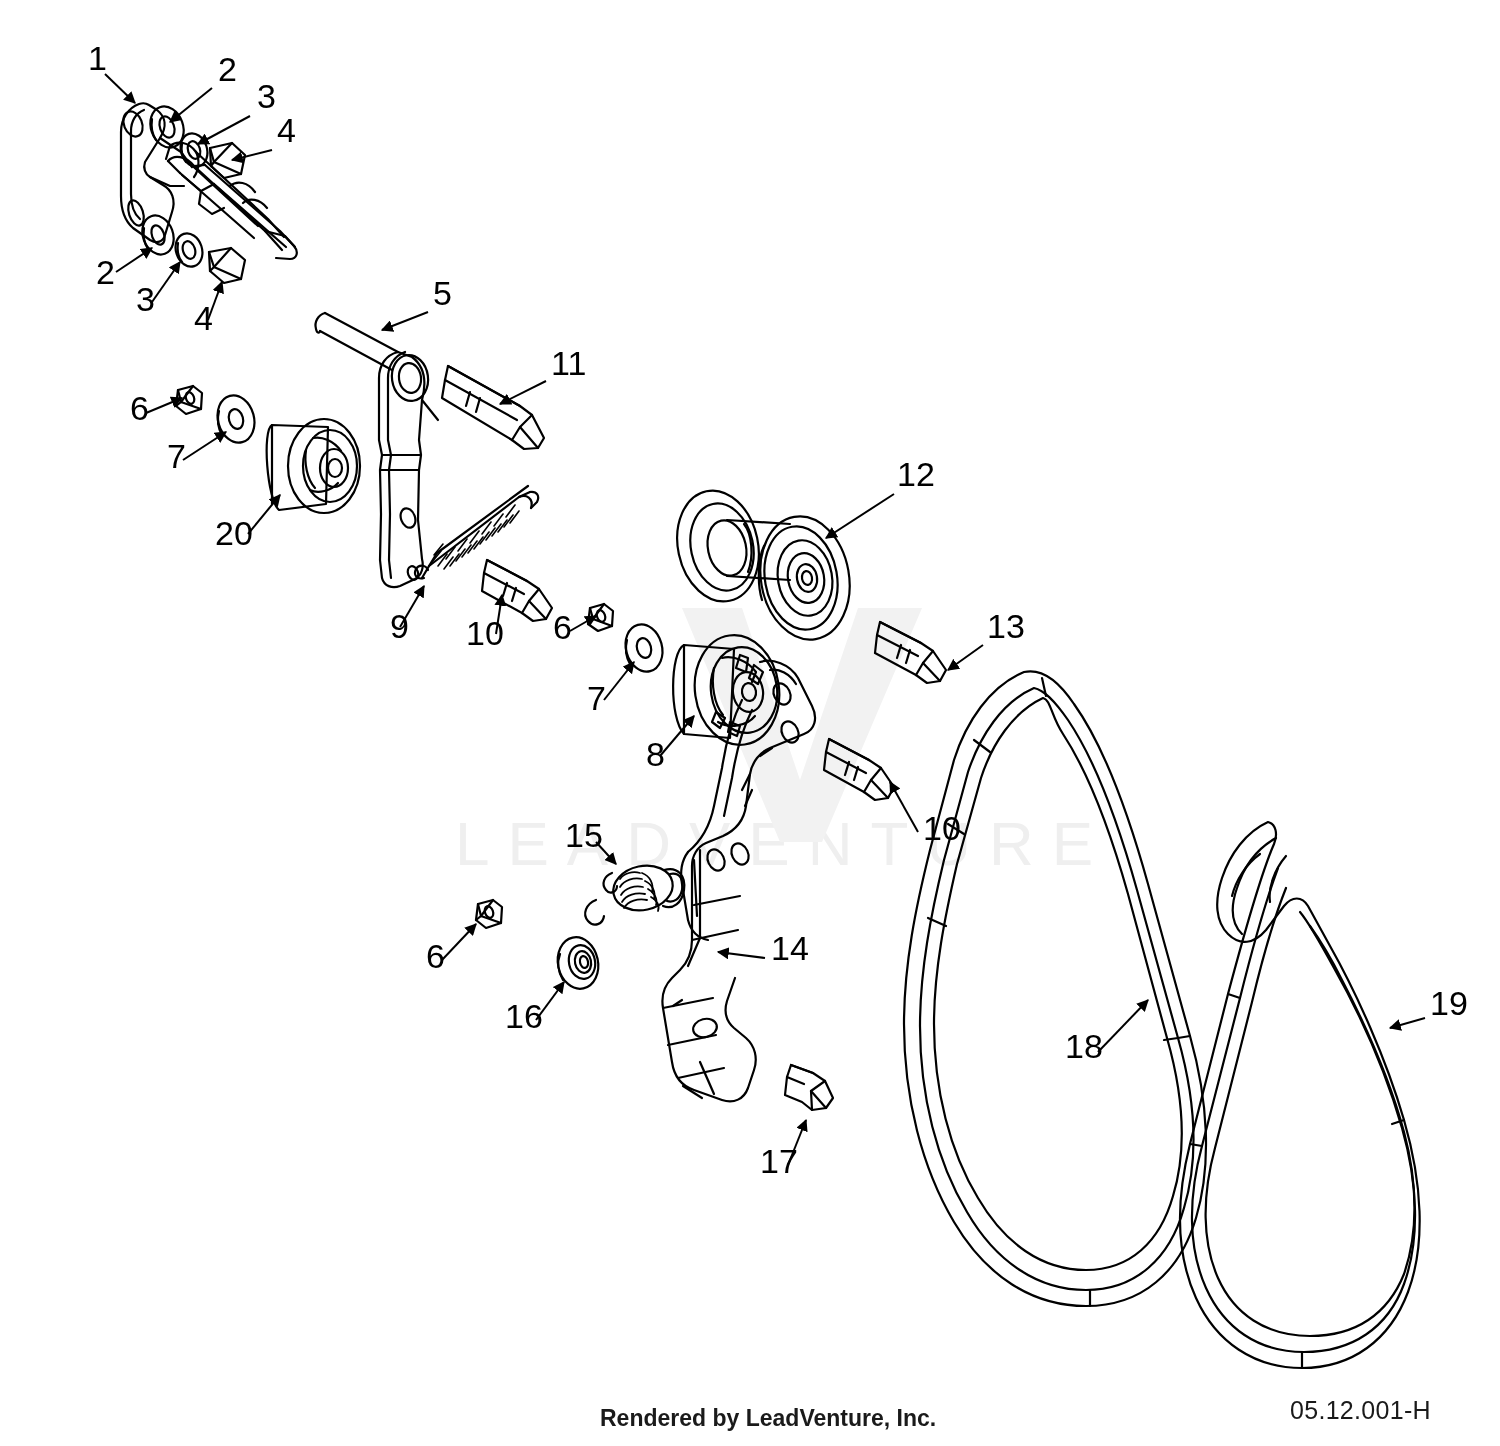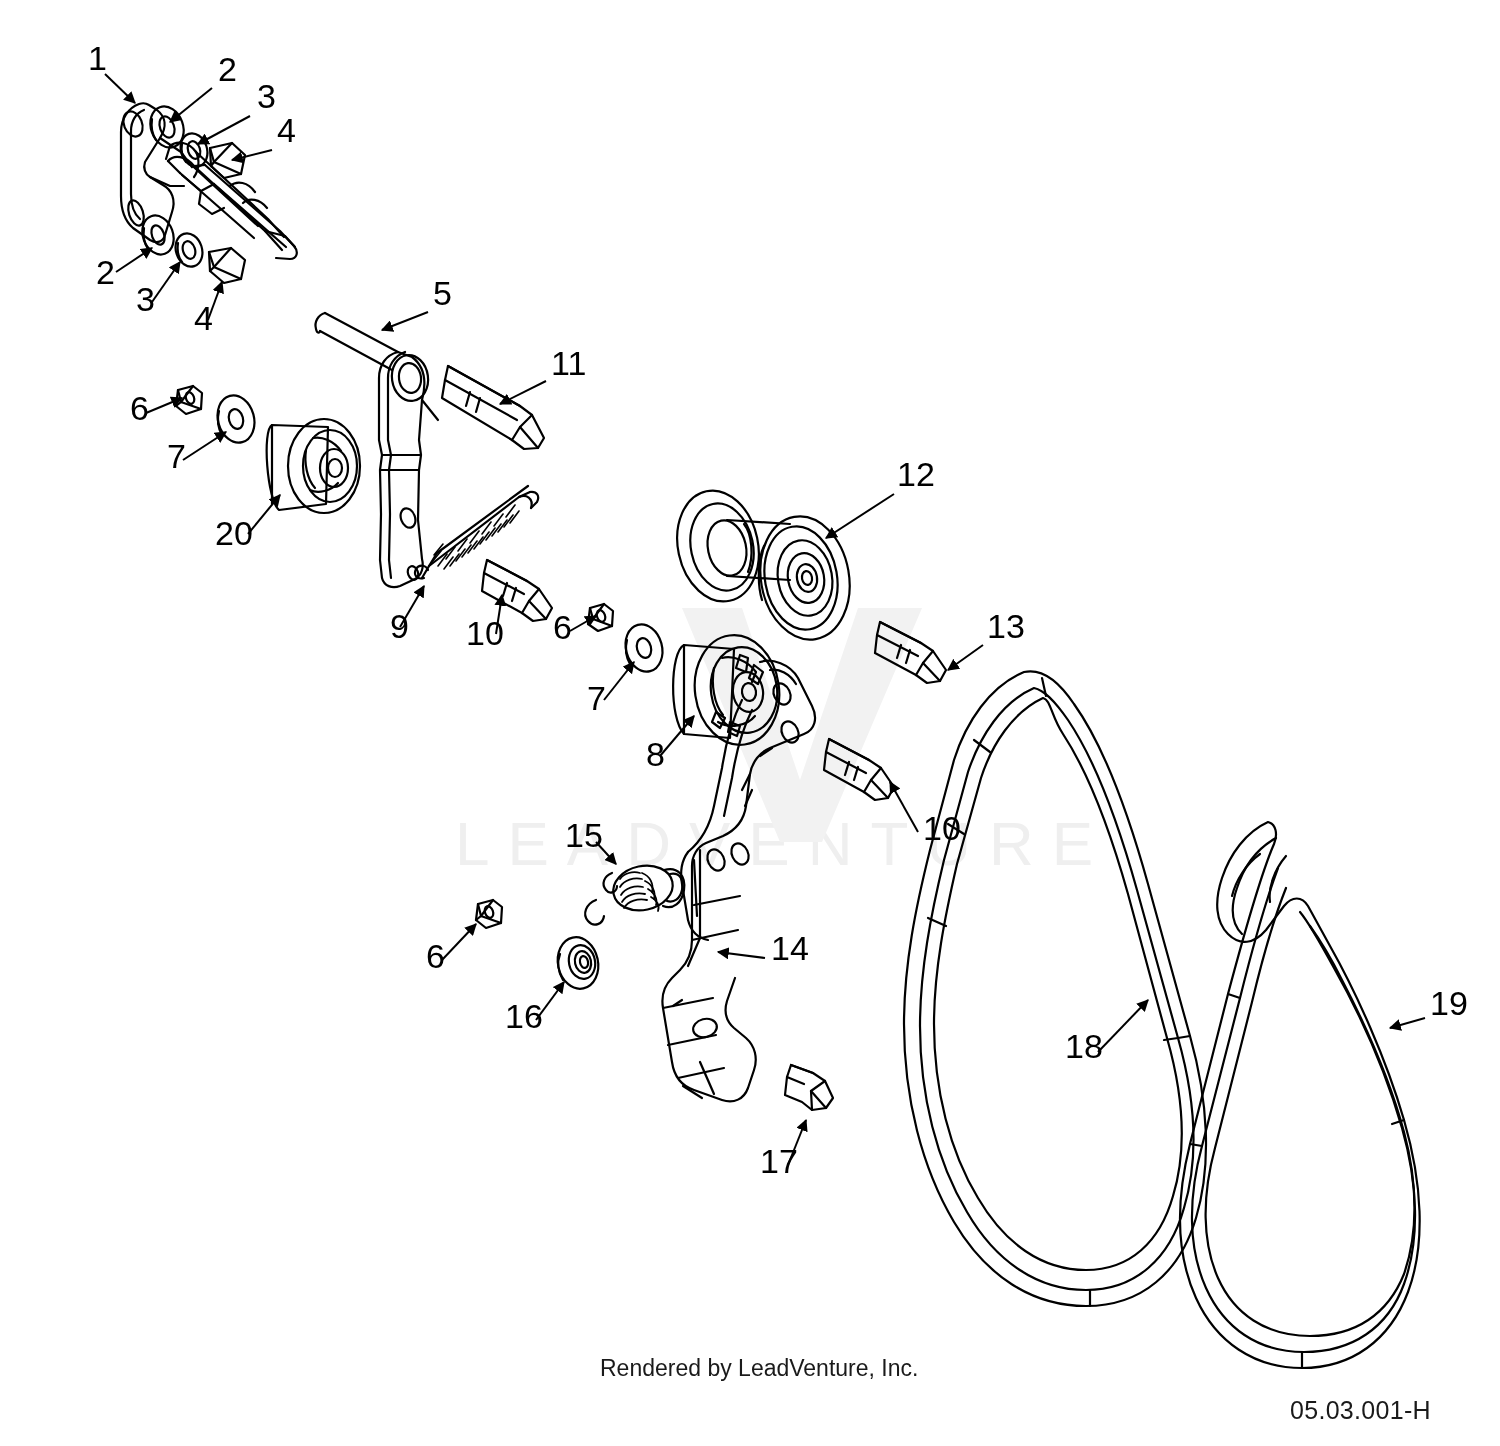--- a/index.html
+++ b/index.html
@@ -34,22 +34,23 @@
     font-weight: 400;
   }
   .footer-text {
     position: absolute;
     font-family: "Liberation Sans", sans-serif;
     color: #1a1a1a;
     white-space: nowrap;
   }
   #rendered-by {
     left: 600px;
-    top: 1355px;
+    top: 1405px;
     font-size: 23px;
+    font-weight: bold;
   }
   #doc-code {
     left: 1290px;
     top: 1396px;
     font-size: 25px;
     letter-spacing: 0.3px;
   }
   .wm-text {
     position: absolute;
     font-family: "Liberation Sans", sans-serif;
@@ -516,15 +517,15 @@
         <text class="callout-num" x="505" y="1028">16</text>
         <text class="callout-num" x="771" y="960">14</text>
         <text class="callout-num" x="760" y="1173">17</text>
         <text class="callout-num" x="1065" y="1058">18</text>
         <text class="callout-num" x="1430" y="1015">19</text>
       </g>
   </svg>
 
   <div class="footer-text" id="rendered-by">Rendered by LeadVenture, Inc.</div>
 
-  <div class="footer-text" id="doc-code">05.03.001-H</div>
+  <div class="footer-text" id="doc-code">05.12.001-H</div>
 
 </div>
 
 </body></html>

